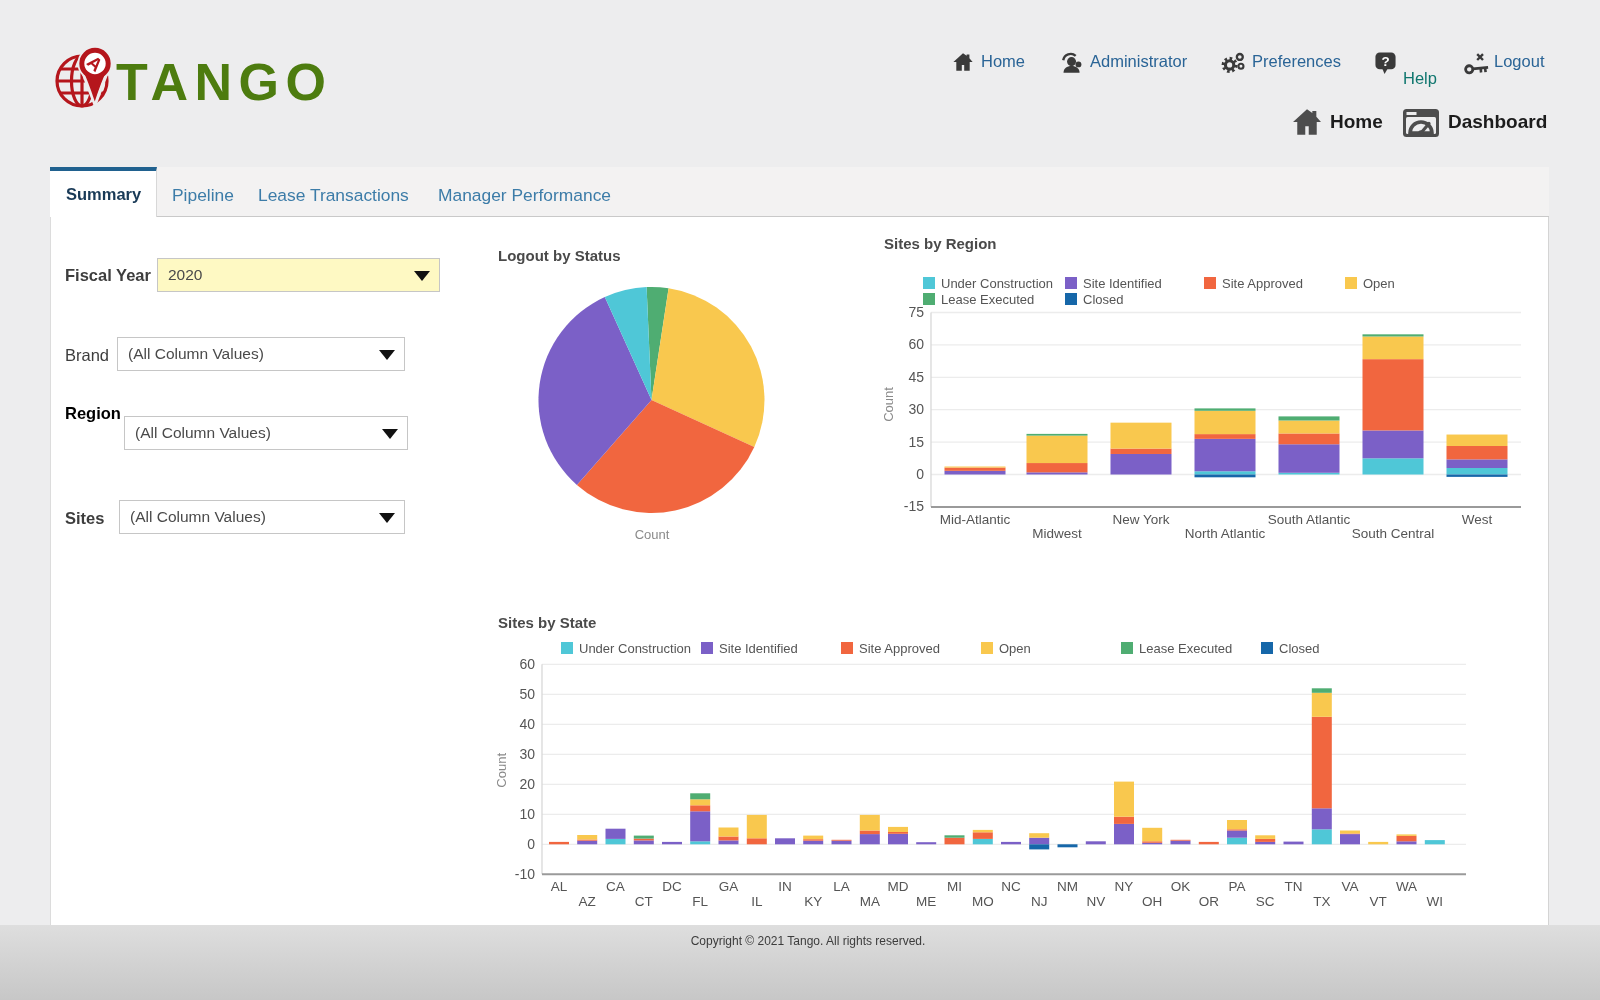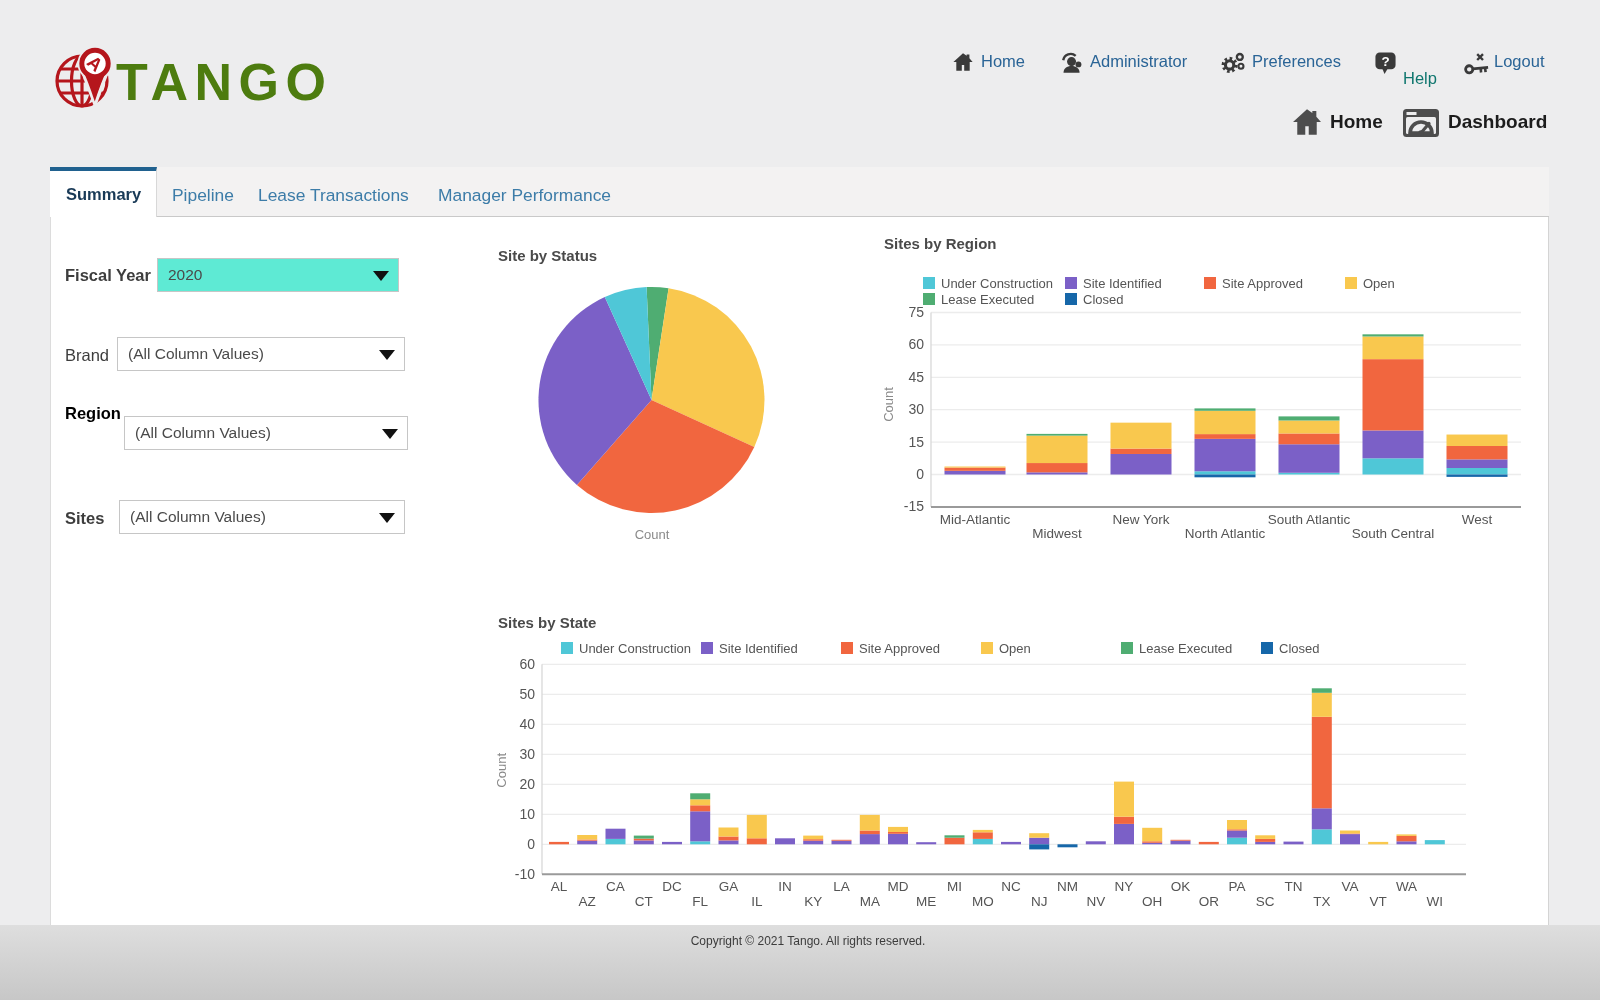--- a/index.html
+++ b/index.html
@@ -74,37 +74,37 @@
 <div style="position:absolute;left:50px;top:167px;width:107px;height:51px;background:#fff;border-top:4px solid #20618f;border-right:1px solid #d8d8d8;box-sizing:border-box"></div>
 <div style="position:absolute;left:66px;top:185px;font-size:16.5px;font-weight:bold;color:#193a57">Summary</div>
 <div style="position:absolute;left:172px;top:185px;font-size:17.4px;color:#3c7ca8">Pipeline</div>
 <div style="position:absolute;left:258px;top:185px;font-size:17.4px;color:#3c7ca8">Lease Transactions</div>
 <div style="position:absolute;left:438px;top:185px;font-size:17.4px;color:#3c7ca8">Manager Performance</div>
 <div class="panel"></div>
 <div style="position:absolute;left:65px;top:266px;font-size:16.5px;font-weight:bold;color:#3d3d3d">Fiscal Year</div>
 <div style="position:absolute;left:65px;top:346px;font-size:16.5px;font-weight:normal;color:#3d3d3d">Brand</div>
 <div style="position:absolute;left:65px;top:404px;font-size:16.5px;font-weight:bold;color:#000000">Region</div>
 <div style="position:absolute;left:65px;top:509px;font-size:16.5px;font-weight:bold;color:#3d3d3d">Sites</div>
-<div style="position:absolute;left:157px;top:258px;width:242px;height:34px;background:#5eead4;border:1px solid #c6c6c6;box-sizing:border-box">
+<div style="position:absolute;left:157px;top:258px;width:283px;height:34px;background:#fef9c3;border:1px solid #c6c6c6;box-sizing:border-box">
     <span style="position:absolute;left:10px;top:7px;font-size:15.5px;color:#4a4a4a">2020</span>
     <span style="position:absolute;right:9px;top:12px;width:0;height:0;border-left:8px solid transparent;border-right:8px solid transparent;border-top:10px solid #111"></span>
   </div>
 <div style="position:absolute;left:117px;top:337px;width:288px;height:34px;background:#fff;border:1px solid #c6c6c6;box-sizing:border-box">
     <span style="position:absolute;left:10px;top:7px;font-size:15.5px;color:#4a4a4a">(All Column Values)</span>
     <span style="position:absolute;right:9px;top:12px;width:0;height:0;border-left:8px solid transparent;border-right:8px solid transparent;border-top:10px solid #111"></span>
   </div>
 <div style="position:absolute;left:124px;top:416px;width:284px;height:34px;background:#fff;border:1px solid #c6c6c6;box-sizing:border-box">
     <span style="position:absolute;left:10px;top:7px;font-size:15.5px;color:#4a4a4a">(All Column Values)</span>
     <span style="position:absolute;right:9px;top:12px;width:0;height:0;border-left:8px solid transparent;border-right:8px solid transparent;border-top:10px solid #111"></span>
   </div>
 <div style="position:absolute;left:119px;top:500px;width:286px;height:34px;background:#fff;border:1px solid #c6c6c6;box-sizing:border-box">
     <span style="position:absolute;left:10px;top:7px;font-size:15.5px;color:#4a4a4a">(All Column Values)</span>
     <span style="position:absolute;right:9px;top:12px;width:0;height:0;border-left:8px solid transparent;border-right:8px solid transparent;border-top:10px solid #111"></span>
   </div>
-<div style="position:absolute;left:498px;top:247px;font-size:15px;font-weight:bold;color:#4a4a4a">Site by Status</div>
+<div style="position:absolute;left:498px;top:247px;font-size:15px;font-weight:bold;color:#4a4a4a">Logout by Status</div>
 <div style="position:absolute;left:884px;top:235px;font-size:15px;font-weight:bold;color:#4a4a4a">Sites by Region</div>
 <div style="position:absolute;left:498px;top:614px;font-size:15px;font-weight:bold;color:#4a4a4a">Sites by State</div>
 <div style="position:absolute;left:560px;top:527px;width:184px;text-align:center;font-size:13px;color:#8a8a8a">Count</div>
 <svg style="position:absolute;left:480px;top:230px" width="400" height="330" viewBox="0 0 400 330">
     <path d="M171.5,170.0 L166.6,57.1 A113.0,113.0 0 0 1 188.6,58.3 Z" fill="#4FAD72"></path>
     <path d="M171.5,170.0 L188.6,58.3 A113.0,113.0 0 0 1 274.3,216.9 Z" fill="#F9C84E"></path>
     <path d="M171.5,170.0 L274.3,216.9 A113.0,113.0 0 0 1 96.9,254.9 Z" fill="#F1663F"></path>
     <path d="M171.5,170.0 L96.9,254.9 A113.0,113.0 0 0 1 124.8,67.1 Z" fill="#7B60C7"></path>
     <path d="M171.5,170.0 L124.8,67.1 A113.0,113.0 0 0 1 166.6,57.1 Z" fill="#4FC7D7"></path>
   </svg>

